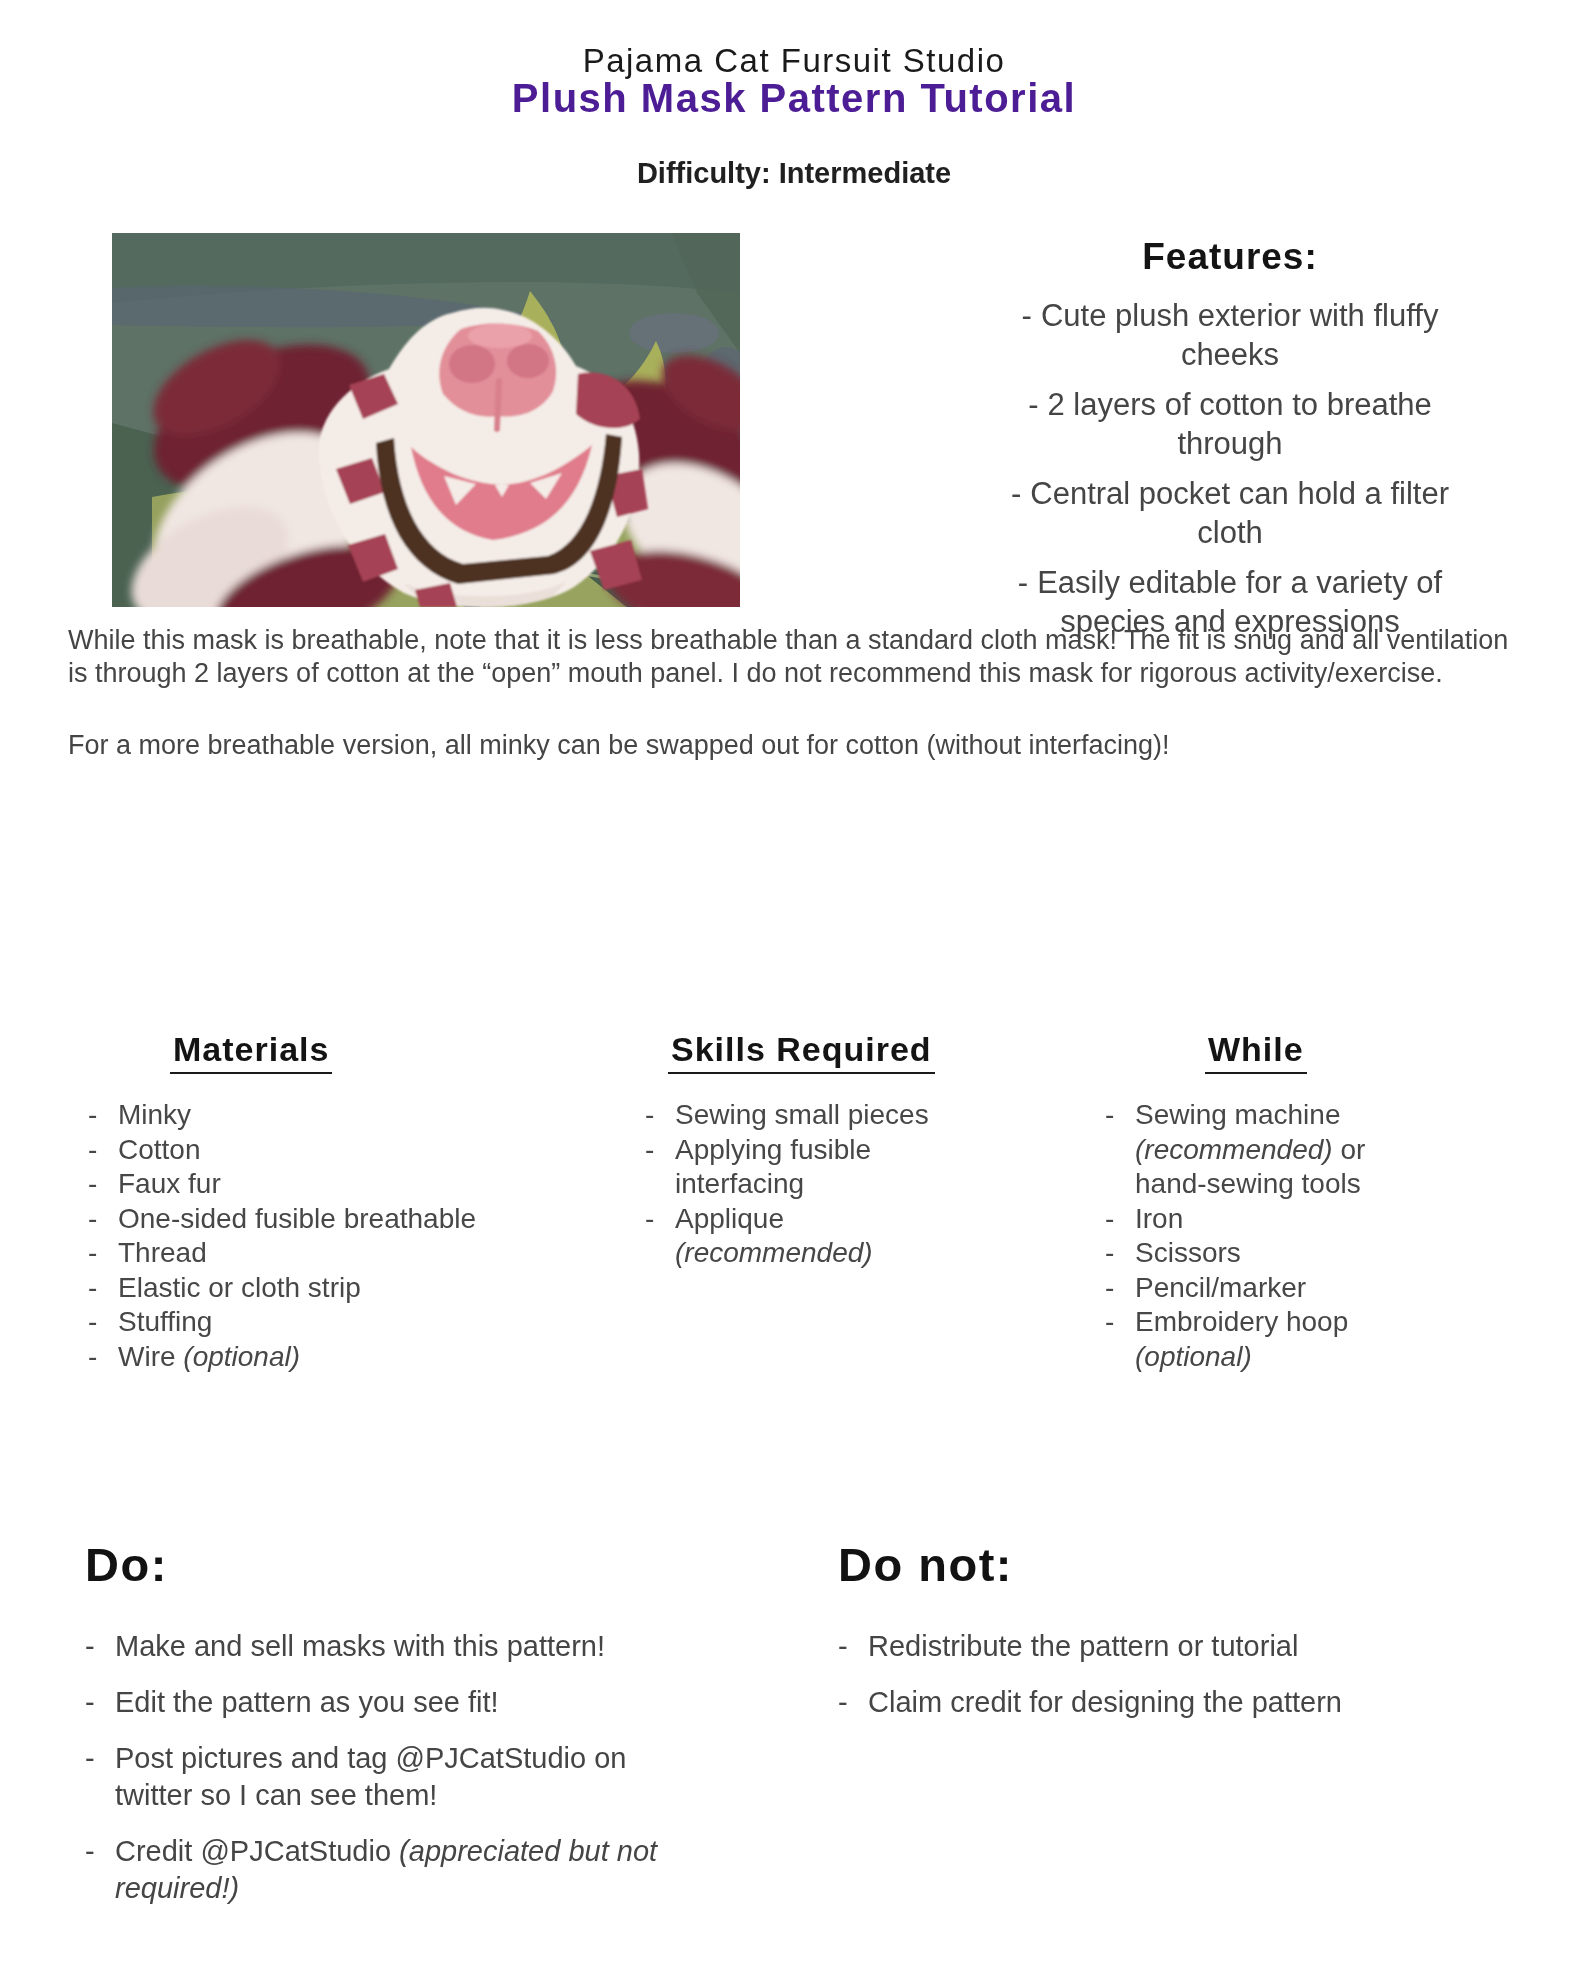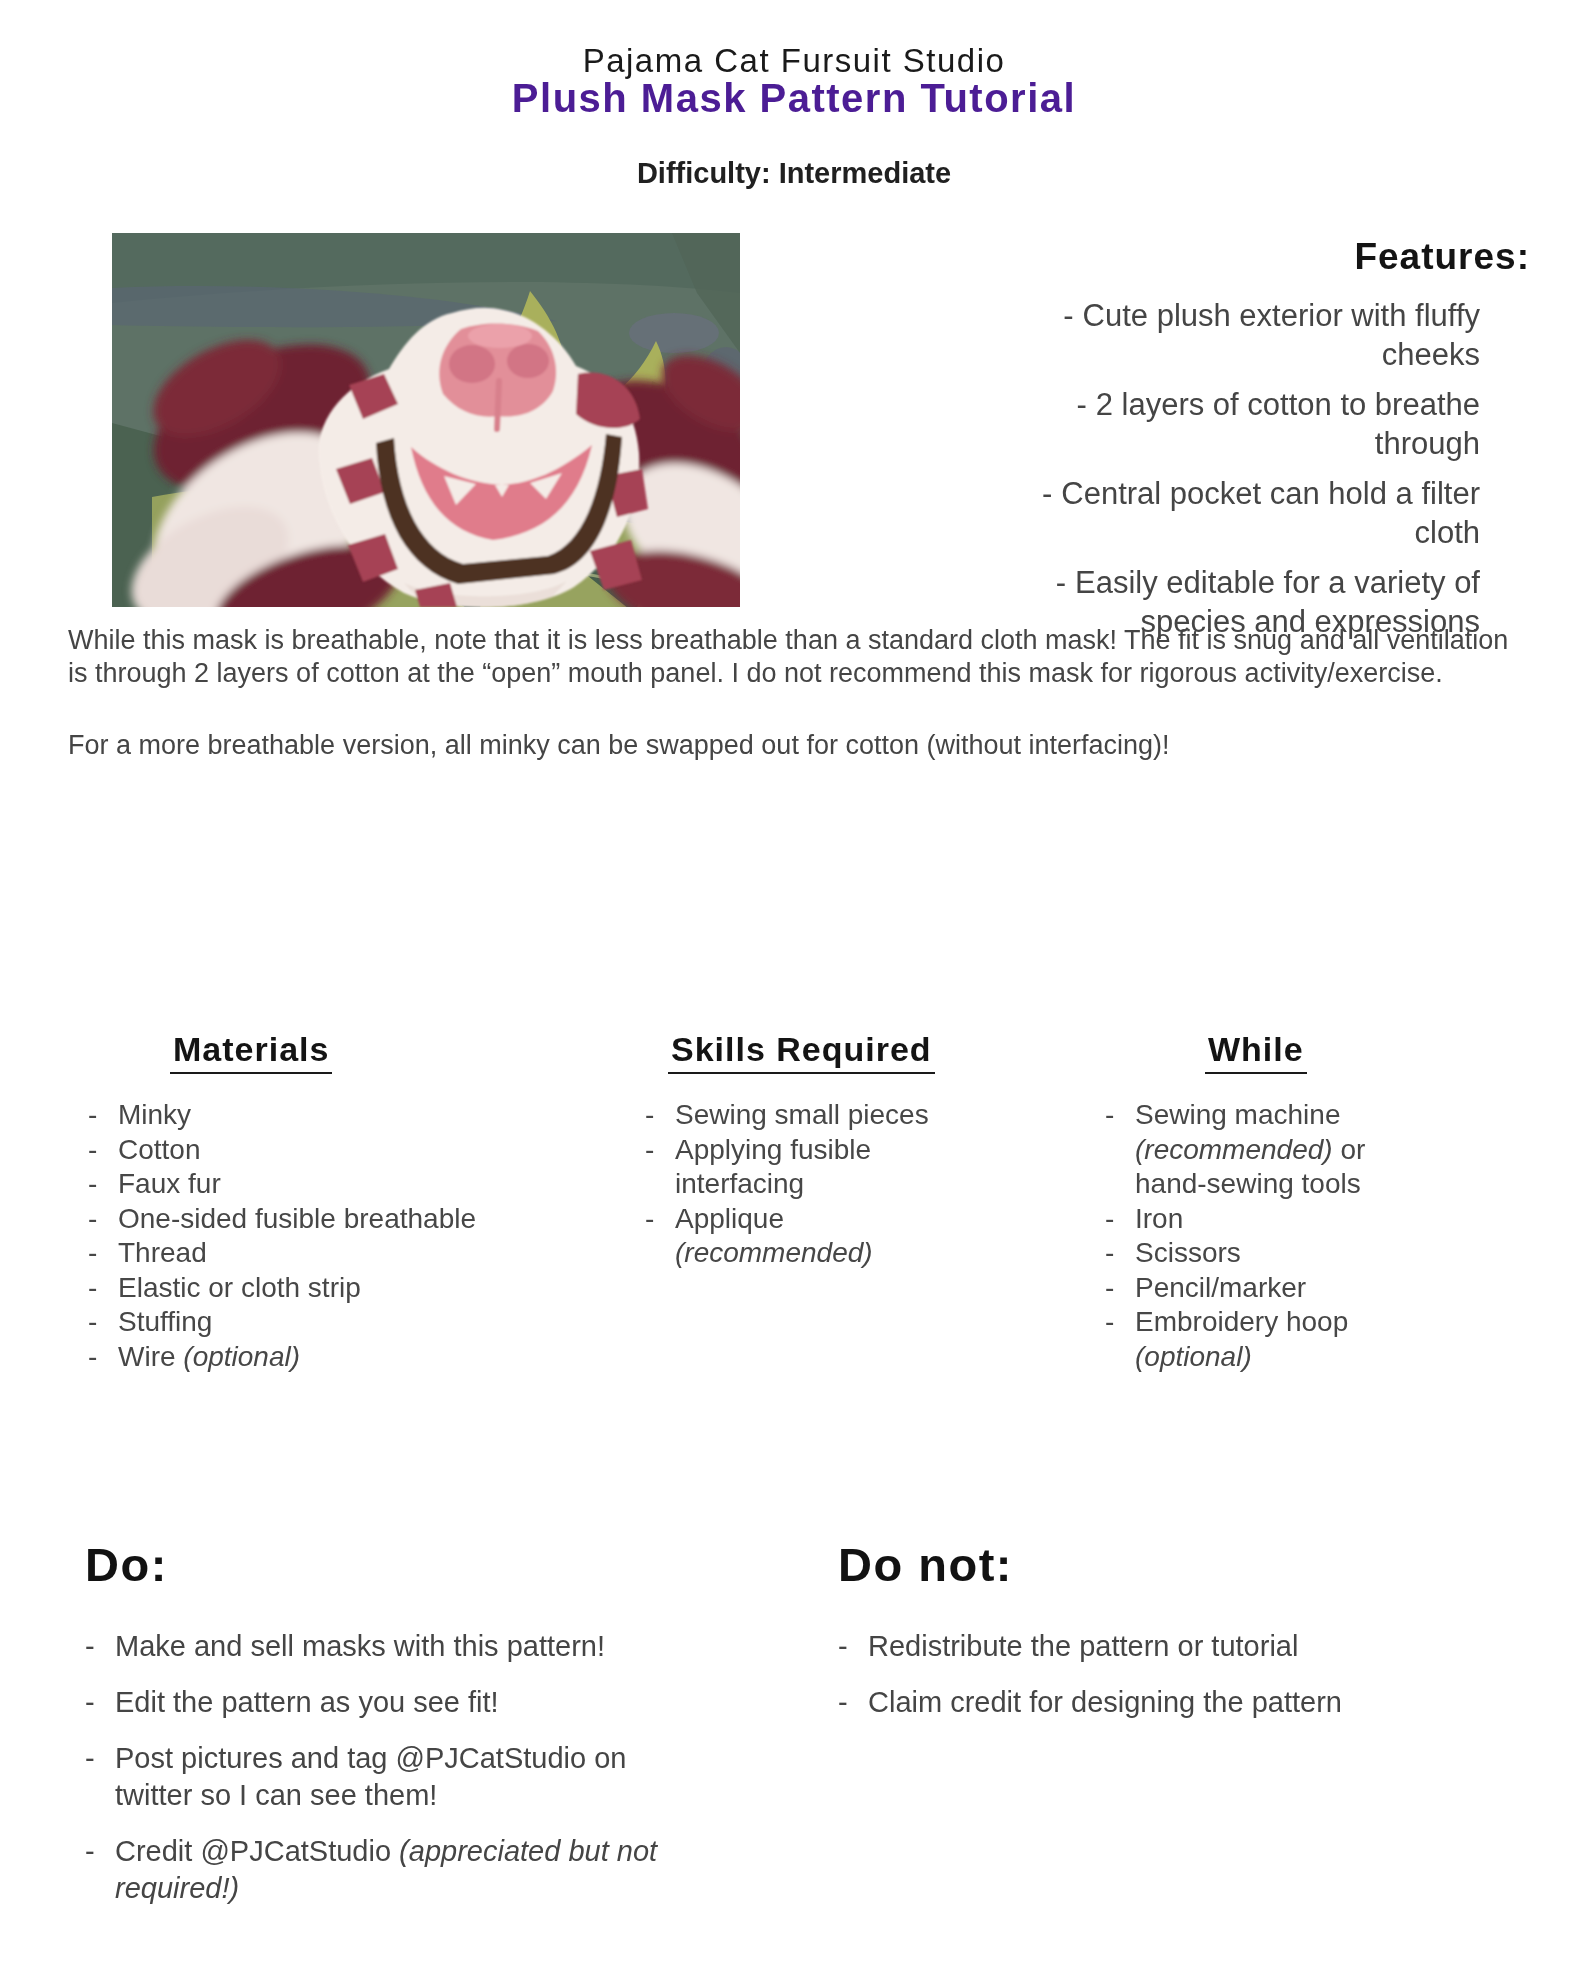--- a/index.html
+++ b/index.html
@@ -8,21 +8,21 @@
     font-family:"Liberation Sans",sans-serif;color:#414141;overflow:hidden;border-radius:32px;
   }
   
   .hdr{position:absolute;left:0;right:0;text-align:center}
   .studio{top:42px;font-size:33px;letter-spacing:1.5px;color:#1a1a1a;font-weight:500}
   .title{top:76px;font-size:40px;font-weight:700;letter-spacing:1.5px;color:#4c1d95}
   .diff{top:157px;font-size:29px;font-weight:700;color:#202020}
   
   .photo{position:absolute;left:112px;top:233px;width:628px;height:374px;display:block}
   
-  .features{position:absolute;left:930px;top:236px;width:600px;text-align:right}
+  .features{position:absolute;left:930px;top:236px;width:600px;text-align:center}
   .features-h{font-size:37px;font-weight:700;color:#141414;letter-spacing:1px;margin:0 0 18px 0}
   .f-item{width:500px;margin:8px auto 11px auto;font-size:31px;line-height:39px;color:#454545}
   .f-item .dash{margin-right:9px}
   
   .para{position:absolute;left:68px;width:1452px;text-align:left;font-size:27px;line-height:33px;color:#454545}
   .p1{top:624px}
   .p2{top:729px}
   
   .colh{position:absolute;top:1030px;font-size:34px;font-weight:700;color:#141414;letter-spacing:1px;
         border-bottom:2.5px solid #1a1a1a;padding:0 3px 3px 3px}

